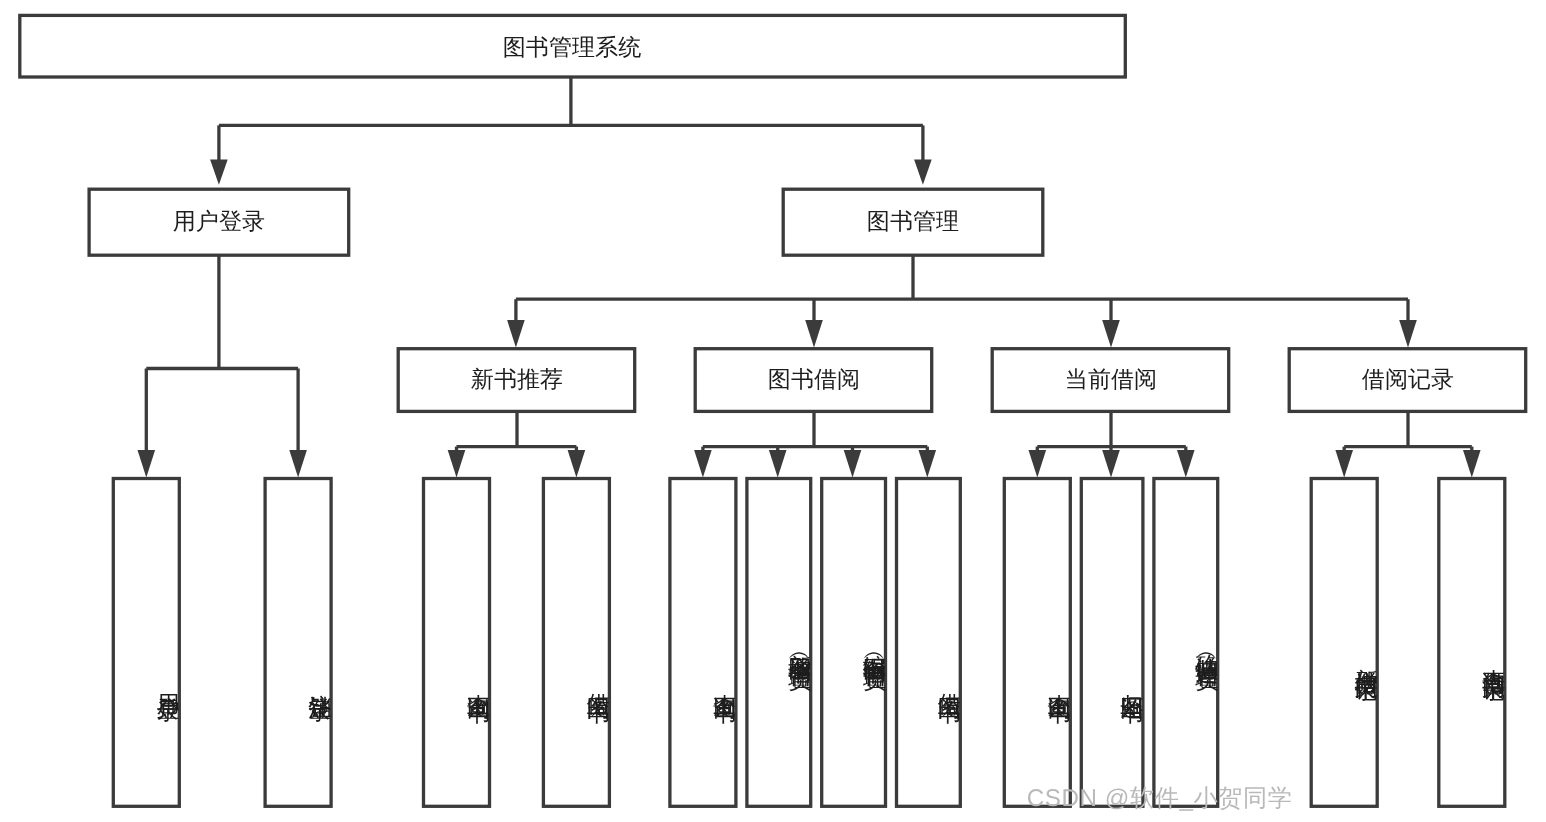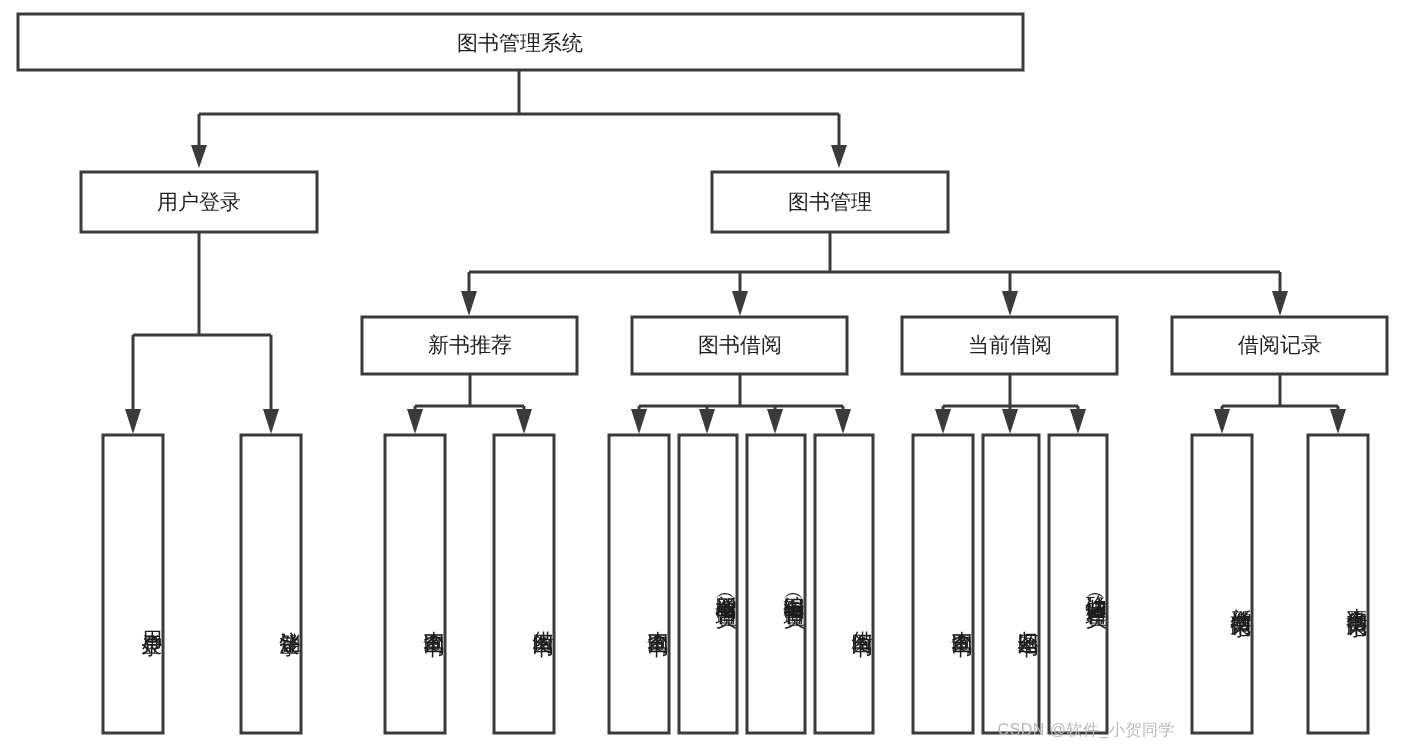--- a/index.html
+++ b/index.html
@@ -61,21 +61,21 @@
     align-items: flex-start;
     justify-content: center;
     white-space: nowrap;
     pointer-events: none;
   }
   .watermark {
     position: absolute;
     right: 8px;
     bottom: 6px;
     font-family: "Liberation Sans", "DejaVu Sans", sans-serif;
-    font-size: 16px;
+    font-size: 22px;
     color: #b9b9b9;
     letter-spacing: 0.5px;
     white-space: nowrap;
   }
 </style>
 </head>
 <body>
 
 <div id="diagram-root">
 

